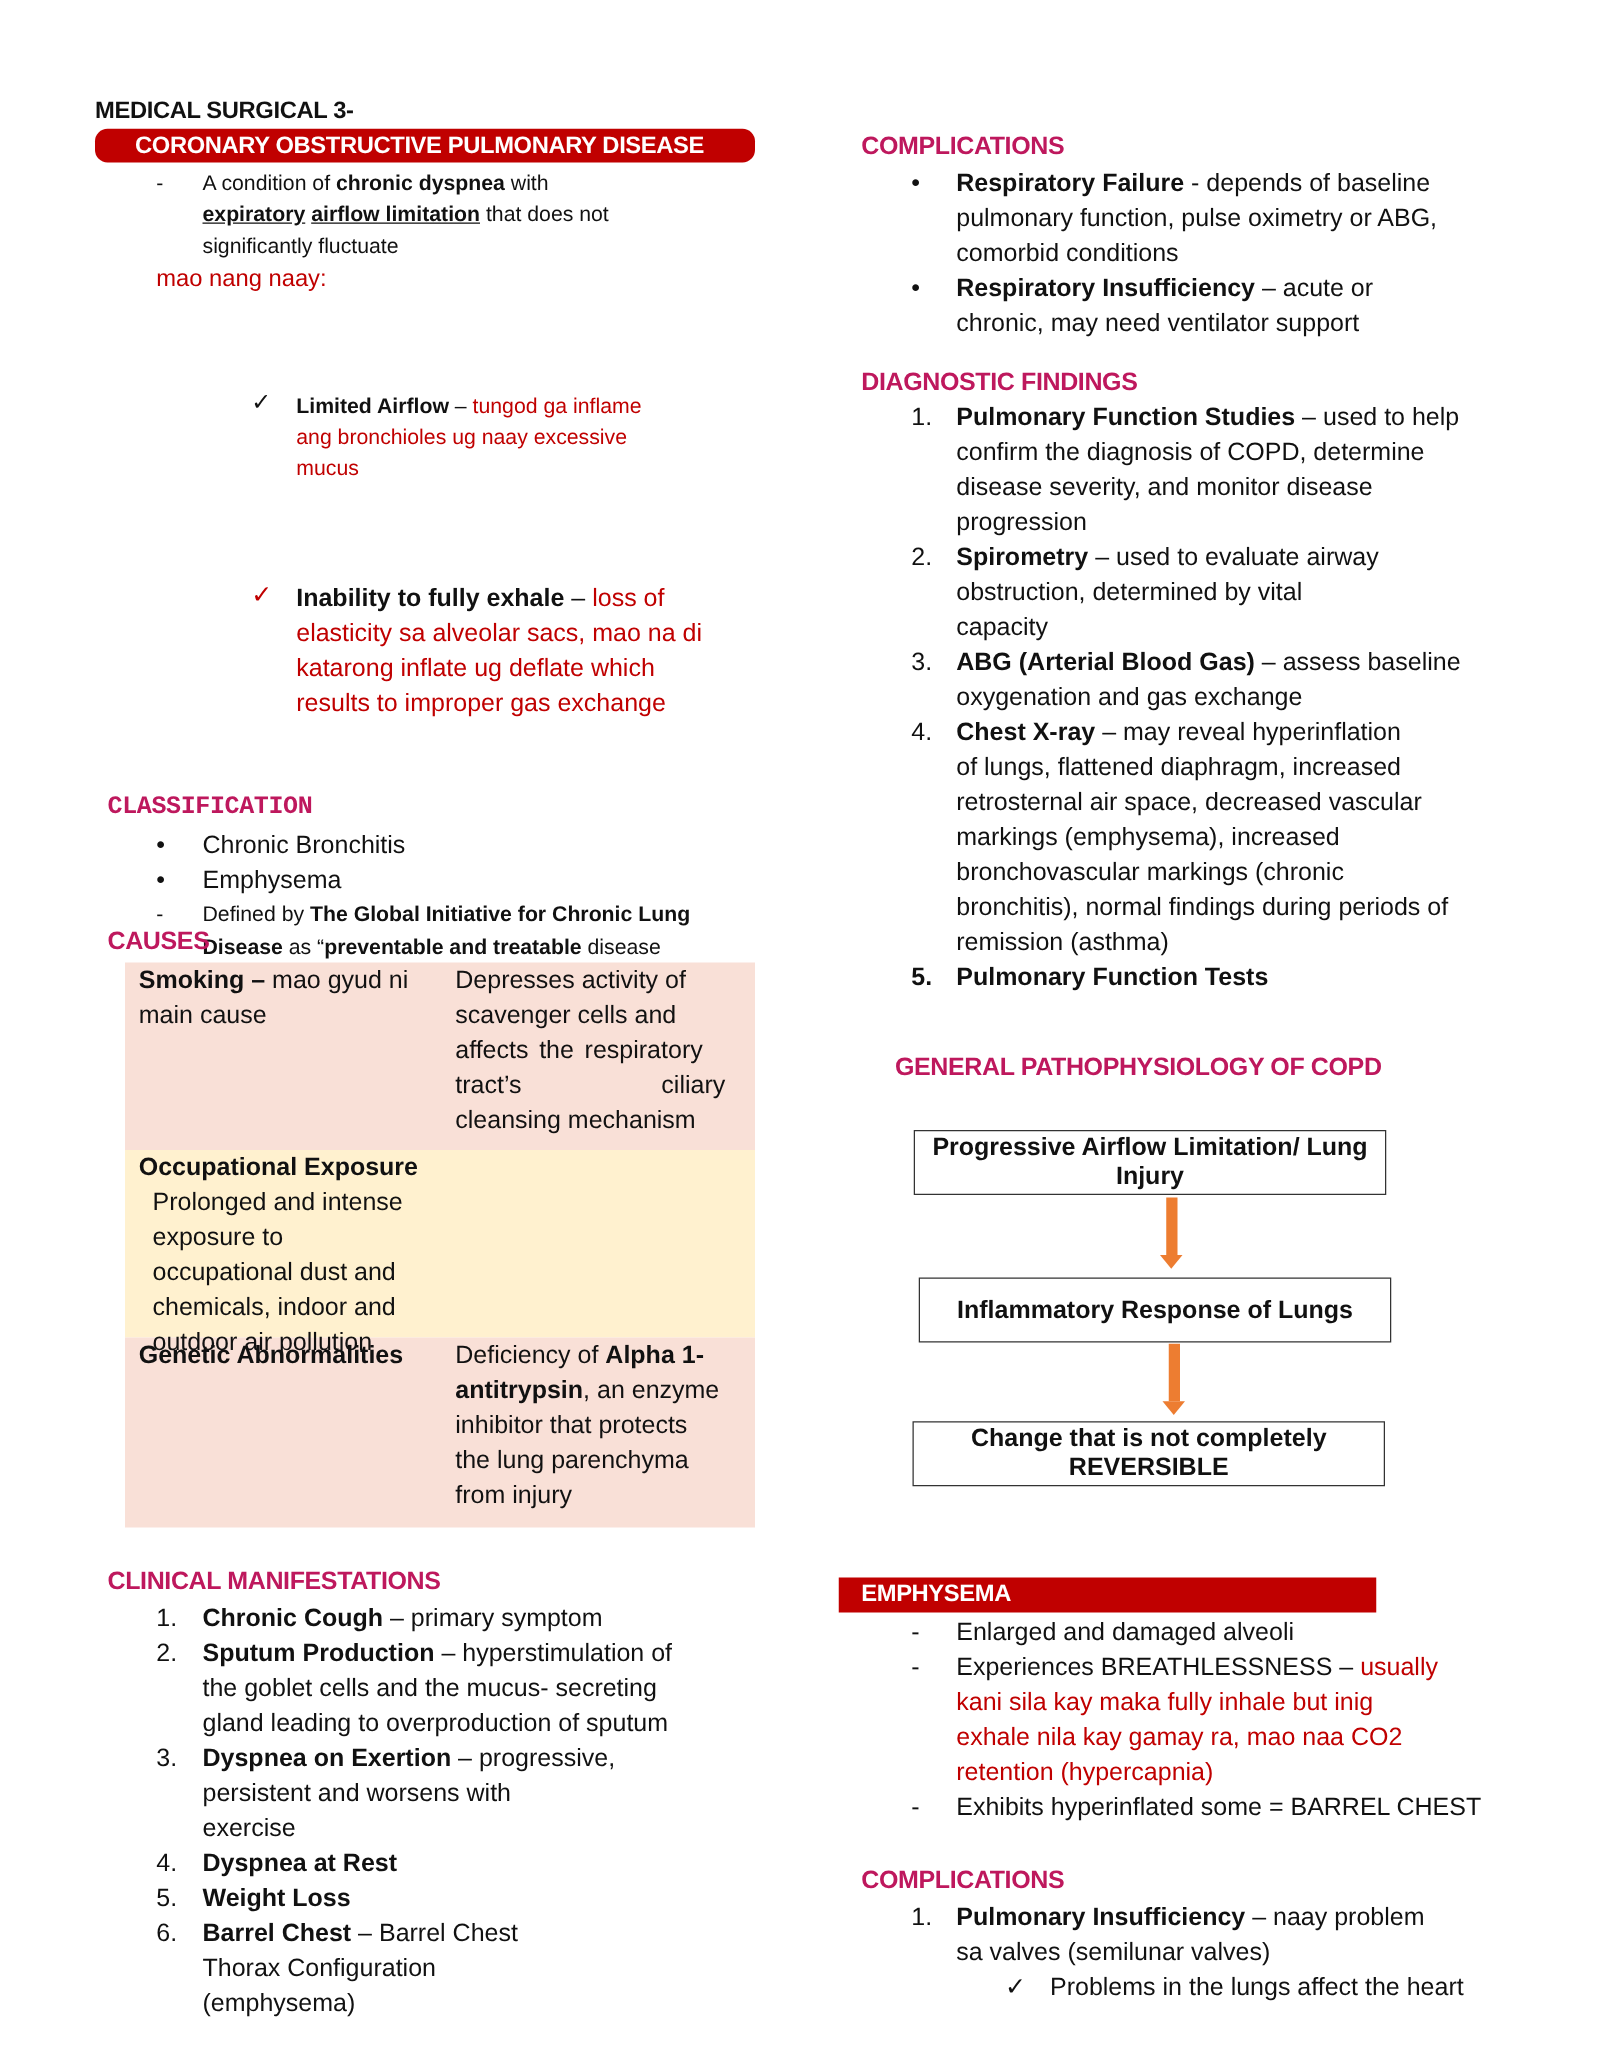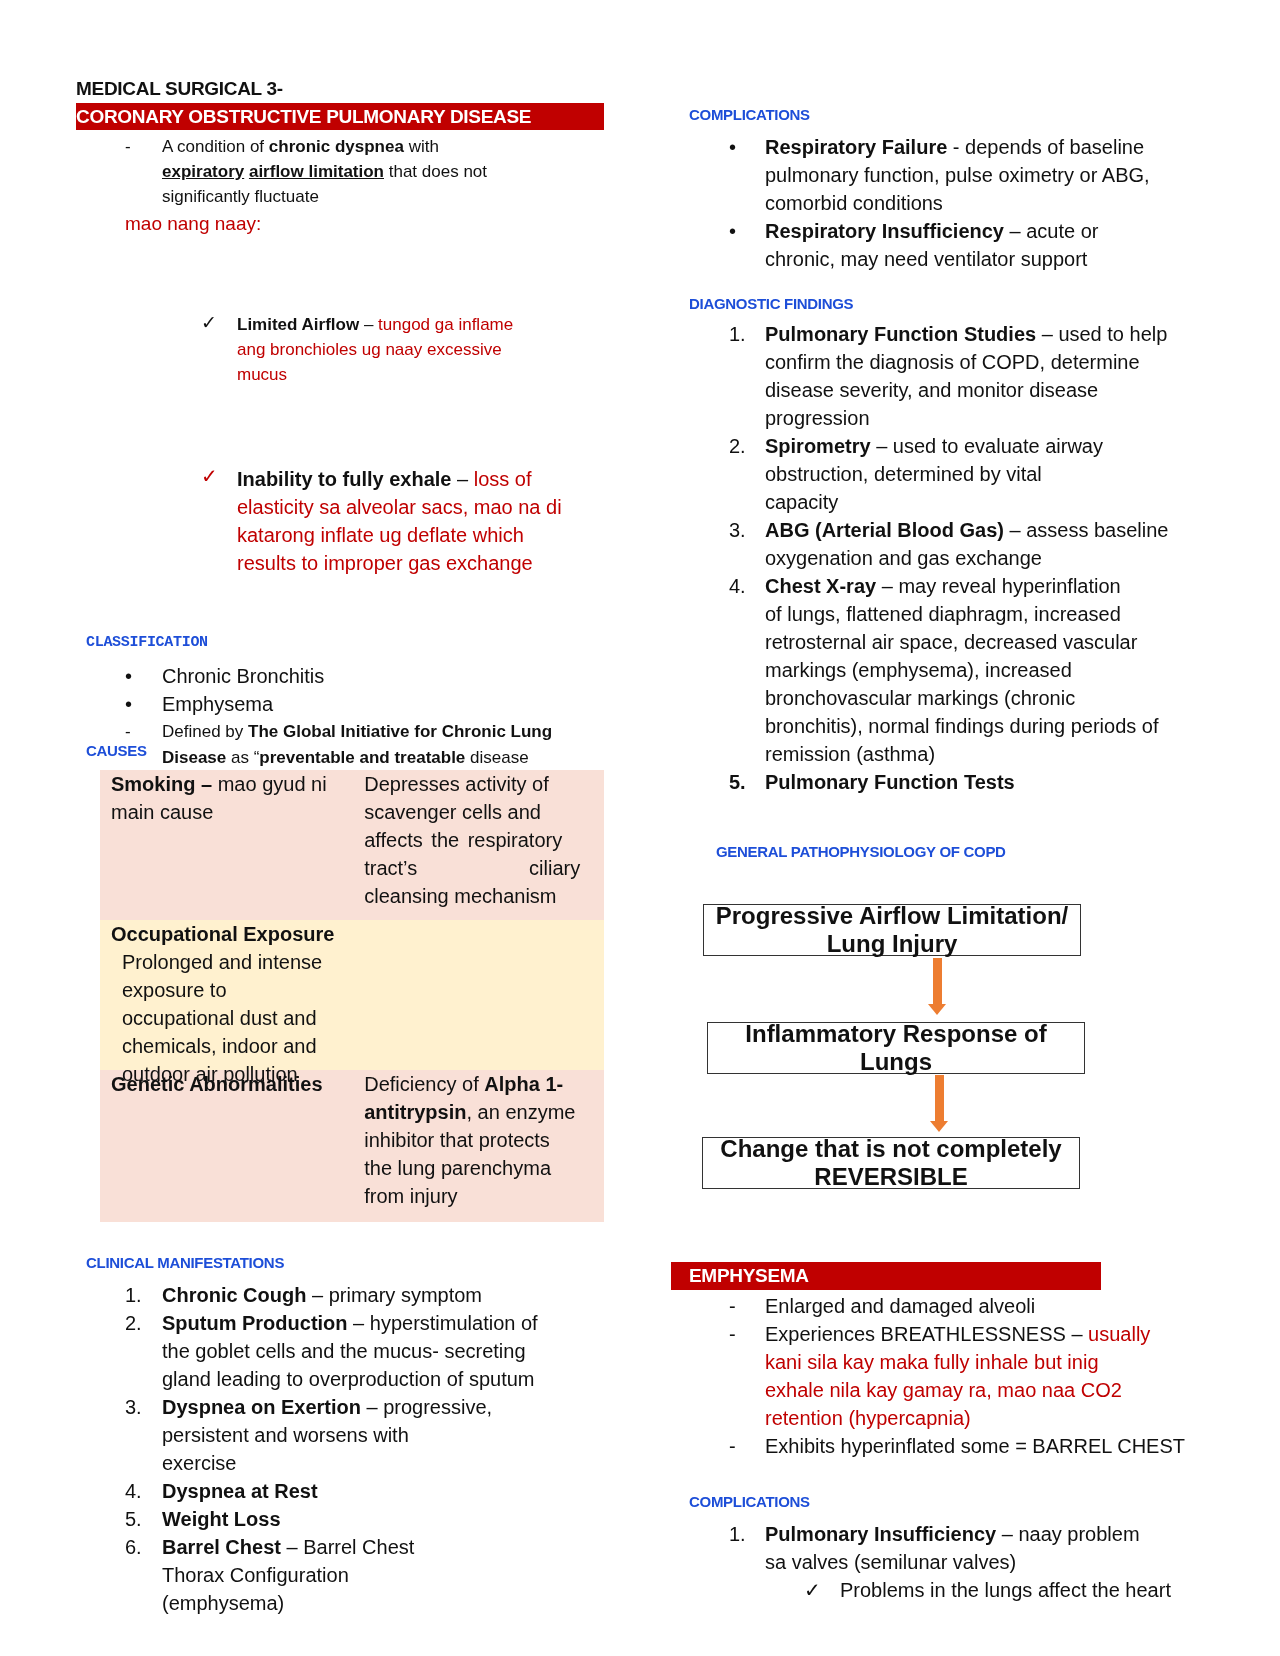--- a/index.html
+++ b/index.html
@@ -2,21 +2,21 @@
 <html><head>
 <meta charset="utf-8">
 <style>
   html, body { margin: 0; padding: 0; background: #ffffff; }
   body { width: 1280px; height: 1656px; position: relative; overflow: hidden;
          font-family: "Liberation Sans", "DejaVu Sans", sans-serif; color: #111; }
   .abs { position: absolute; }
   .red { color: #C00000; }
   .b { font-weight: bold; }
   .u { text-decoration: underline; }
-  .h-red { color: #1d4ed8; font-weight: bold; font-size: 15px; letter-spacing: -0.3px; }
+  .h-red { color: #be185d; font-weight: bold; font-size: 20px; letter-spacing: -0.3px; }
 
   
   .doc-title { left: 76px; top: 78px; font-size: 19px; font-weight: bold; letter-spacing: -0.3px; }
   .band { background: #C00000; color: #fff; font-weight: bold; font-size: 19px; letter-spacing: -0.3px;
           height: 27px; line-height: 27px; box-sizing: border-box; }
 
   
   .small { font-size: 17px; line-height: 25px; }
   .med { font-size: 19px; line-height: 27px; }
   .big { font-size: 20px; line-height: 28px; }
@@ -28,32 +28,32 @@
   .causes { left: 76px; top: 770px; width: 528px; }
   .crow { display: flex; font-size: 20px; line-height: 28px; margin-left: 24px; }
   .crow .c1 { width: 254px; padding-left: 11px; box-sizing: border-box; }
   .crow .c2 { width: 274px; padding-left: 22px; box-sizing: border-box; }
   .pink { background: #F9E0D7; }
   .yellow { background: #FFF1CF; }
   .just { text-align: justify; text-align-last: left; }
 
   
   .fbox { border: 1.5px solid #333; background: #fff; box-sizing: border-box; text-align: center;
-          font-weight: bold; font-size: 24px; display: flex; align-items: center; justify-content: center; }
+          font-weight: bold; font-size: 20px; display: flex; align-items: center; justify-content: center; margin-left: 28px; }
   .arrow { width: 14px; }
   .arrow .shaft { width: 9px; height: 46px; background: #ED7D31; margin-left: 2.5px; }
   .arrow .head { width: 0; height: 0; border-left: 9px solid transparent; border-right: 9px solid transparent;
                  border-top: 11px solid #ED7D31; margin-left: -2px; }
 </style>
 </head>
 <body>
 
 <div class="abs doc-title">MEDICAL SURGICAL 3-</div>
 
-<div class="abs band" style="left:76px; top:103px; width:528px; ">
+<div class="abs band" style="left:76px; top:103px; width:528px; padding-left:32px;border-radius:10px;">
   <span>CORONARY OBSTRUCTIVE PULMONARY DISEASE</span>
 </div>
 
 <div class="abs small li" style="left:162px; top:134px; width:420px;">
   <span class="mk" style="left:-37px;">-</span>
   <div><span>A condition of </span><span class="b">chronic dyspnea</span><span> with</span></div>
   <div><span class="b u">expiratory</span> <span class="b u">airflow limitation</span><span> that does not</span></div>
   <div>significantly fluctuate</div>
 </div>
 

